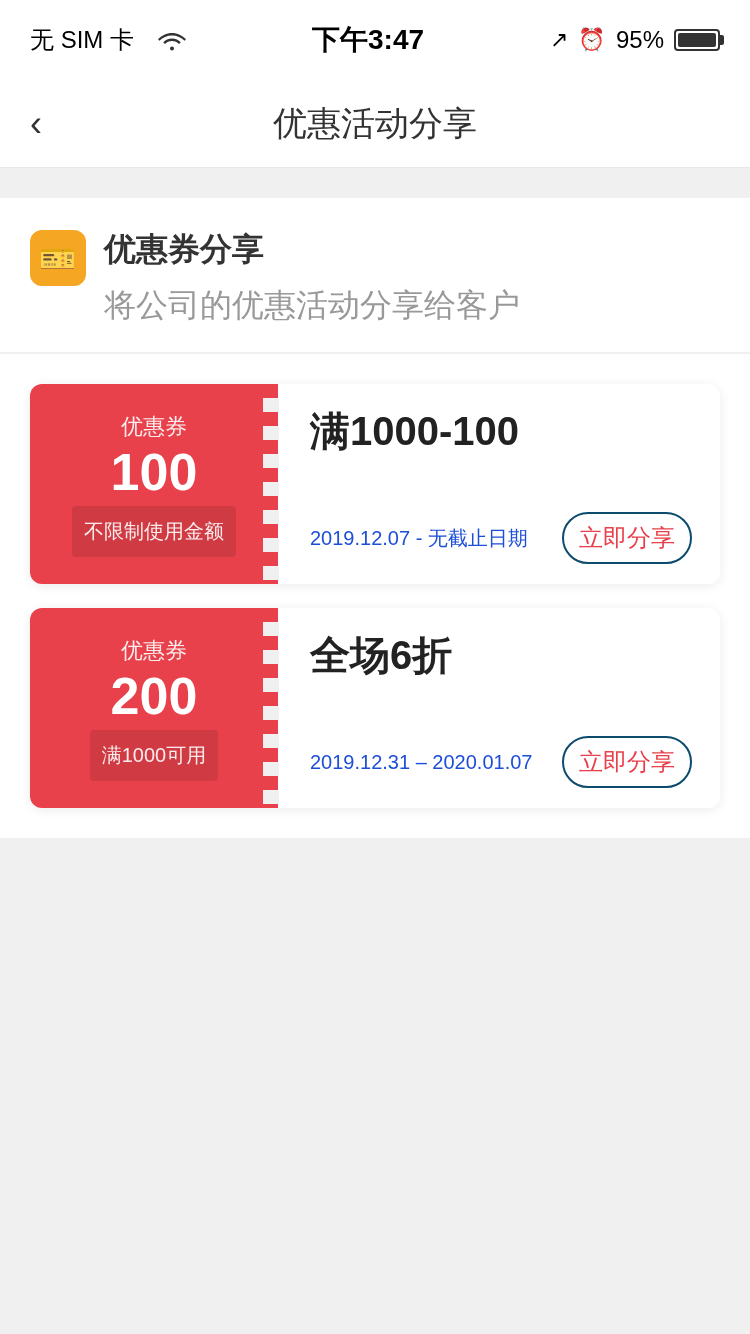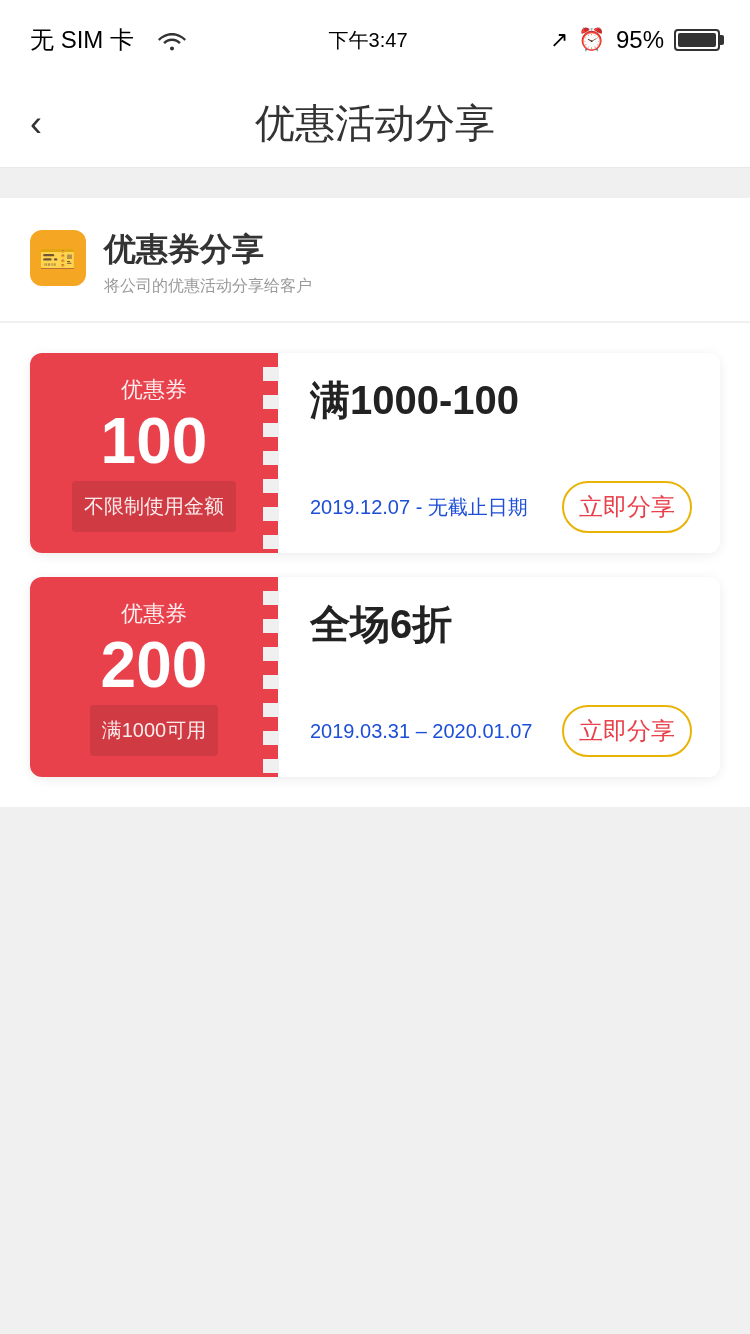--- a/index.html
+++ b/index.html
@@ -26,22 +26,22 @@
       font-weight: 500;
     }
 
     .status-left {
       display: flex;
       align-items: center;
       gap: 24px;
     }
 
     .status-center {
-      font-size: 20px;
-      font-weight: 400;
+      font-size: 28px;
+      font-weight: 700;
     }
 
     .status-right {
       display: flex;
       align-items: center;
       gap: 10px;
       font-size: 24px;
     }
 
     .battery-icon {
@@ -89,21 +89,21 @@
 
     .nav-back {
       position: absolute;
       left: 30px;
       font-size: 36px;
       color: #333;
       cursor: pointer;
     }
 
     .nav-title {
-      font-size: 40px;
+      font-size: 34px;
       font-weight: 500;
       color: #333;
     }
 
     
     .content {
       background: #f0f0f0;
       padding: 30px 0;
     }
 
@@ -127,25 +127,25 @@
       justify-content: center;
       font-size: 30px;
       flex-shrink: 0;
       margin-top: 2px;
     }
 
     .section-text h2 {
       font-size: 32px;
       font-weight: 600;
       color: #333;
-      margin-bottom: 4px;
+      margin-bottom: 12px;
     }
 
     .section-text p {
-      font-size: 16px;
+      font-size: 32px;
       color: #999;
     }
 
     
     .coupon-list {
       background: #fff;
       padding: 30px;
       display: flex;
       flex-direction: column;
       gap: 24px;
@@ -190,21 +190,21 @@
       );
     }
 
     .coupon-label {
       font-size: 22px;
       color: rgba(255,255,255,0.9);
       margin-bottom: 4px;
     }
 
     .coupon-amount {
-      font-size: 64px;
+      font-size: 52px;
       font-weight: 700;
       color: #fff;
       line-height: 1;
       margin-bottom: 8px;
     }
 
     .coupon-condition {
       font-size: 20px;
       color: rgba(255,255,255,0.9);
       background: rgba(0,0,0,0.1);
@@ -235,21 +235,21 @@
     }
 
     .coupon-date {
       font-size: 20px;
       color: #1d4ed8;
     }
 
     .share-btn {
       width: 130px;
       height: 52px;
-      border: 2px solid #eab308;
+      border: 2px solid #0c4a6e;
       border-radius: 26px;
       background: #fff;
       color: #e8414b;
       font-size: 24px;
       display: flex;
       align-items: center;
       justify-content: center;
       cursor: pointer;
       flex-shrink: 0;
     }
@@ -319,20 +319,20 @@
 
     <div class="coupon-card">
       <div class="coupon-left">
         <span class="coupon-label">优惠券</span>
         <span class="coupon-amount">200</span>
         <span class="coupon-condition">满1000可用</span>
       </div>
       <div class="coupon-right">
         <span class="coupon-title">全场6折</span>
         <div class="coupon-bottom">
-          <span class="coupon-date">2019.03.31 – 2020.01.07</span>
+          <span class="coupon-date">2019.12.31 – 2020.01.07</span>
           <button class="share-btn">立即分享</button>
         </div>
       </div>
     </div>
 
   </div>
 </div>
 
 </body></html>

